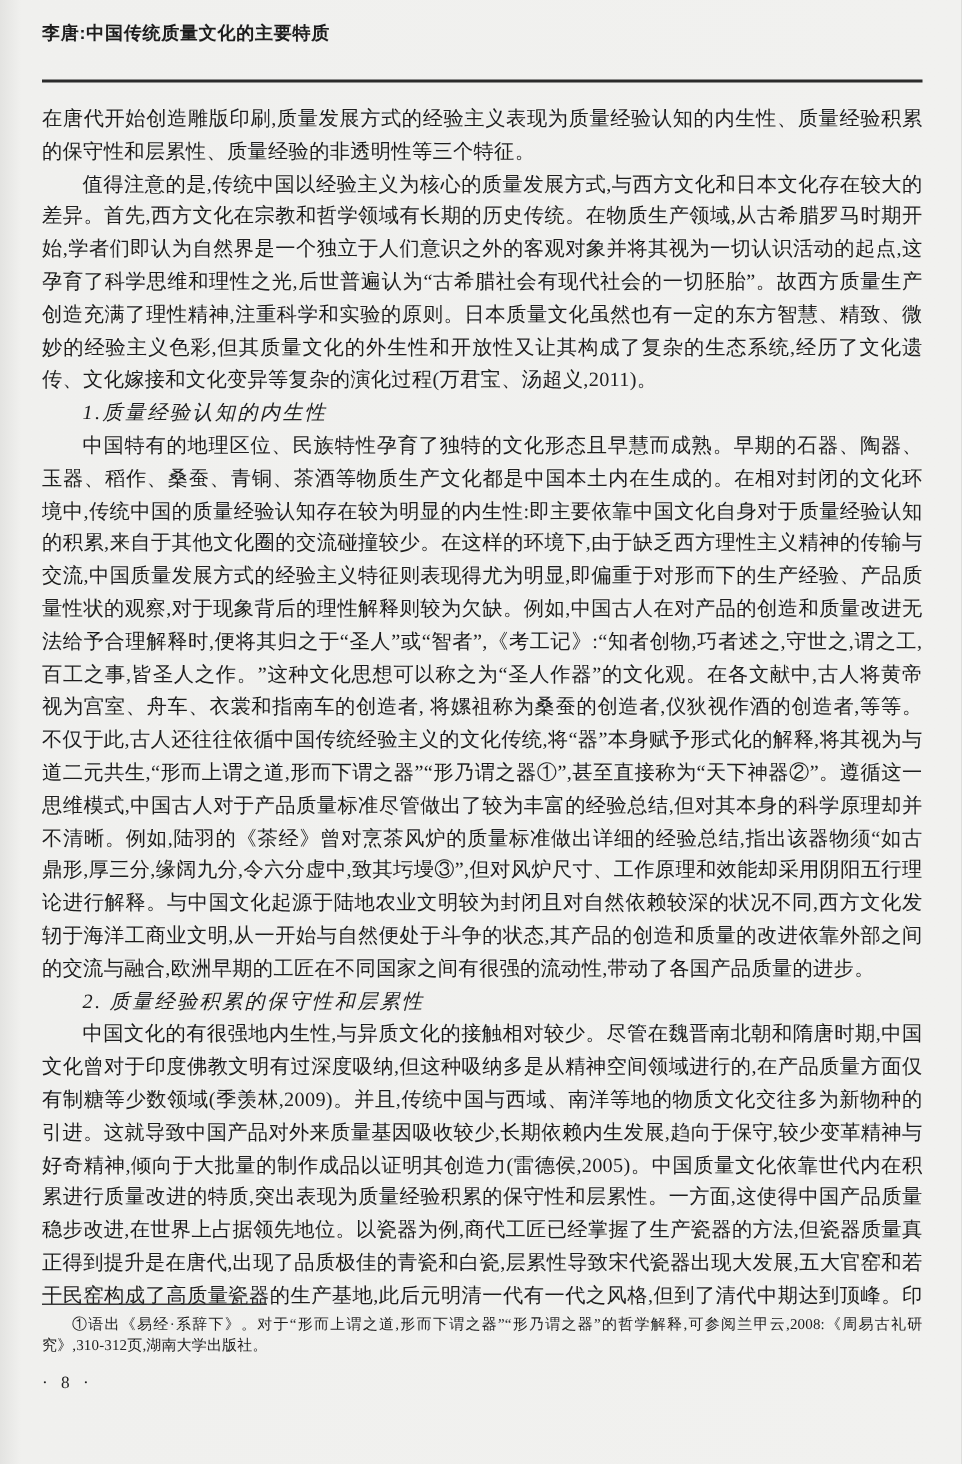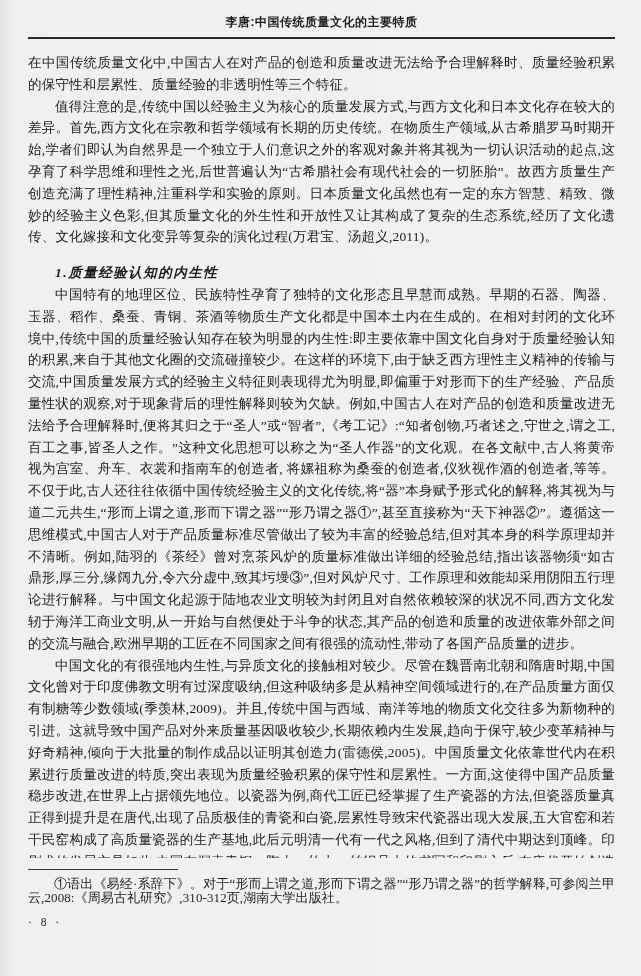--- a/index.html
+++ b/index.html
@@ -18,83 +18,82 @@
     position: absolute;
     left: 28px;
     right: 26px;
     top: 14px;
   }
   .running-head {
     font-family: "Liberation Sans", "DejaVu Sans", sans-serif;
     font-weight: bold;
     font-size: 12px;
     letter-spacing: 0.5px;
-    padding-bottom: 6px;
+    padding-bottom: 22px;
     border-bottom: 2px solid #2b2b2b;
-    text-align: center;
   }
   .body-text {
     margin-top: 13px;
     height: 806px;
     overflow: hidden;
   }
   .para {
     font-size: 13.5px;
     line-height: 21.8px;
     text-align: justify;
     text-indent: 2em;
     letter-spacing: 0.2px;
   }
   .para.no-indent { text-indent: 0; }
   .section-heading {
     font-size: 13.5px;
     line-height: 21.8px;
-    font-weight: bold;
+    font-weight: normal;
     font-style: italic;
     text-indent: 2em;
     letter-spacing: 1.5px;
-    margin-top: 14px;
   }
   .footer-area {
     position: absolute;
     left: 28px;
     right: 26px;
     top: 869px;
   }
   .footnote-rule {
     width: 150px;
     border-top: 1.5px solid #3a3a3a;
     margin-bottom: 7px;
   }
   .footnote {
-    font-size: 13px;
+    font-size: 10px;
     line-height: 14.3px;
     text-align: justify;
     text-indent: 2em;
     letter-spacing: 0.1px;
   }
   .page-number {
     margin-top: 10px;
     font-size: 11.5px;
     letter-spacing: 3px;
   }
 </style>
 </head>
 <body>
 
 <div class="page">
   <div class="inner">
 
     <div class="running-head">李唐:中国传统质量文化的主要特质</div>
 
     <div class="body-text">
-      <p class="para no-indent">在中国传统质量文化中,中国古人在对产品的创造和质量改进无法给予合理解释时、质量经验积累的保守性和层累性、质量经验的非透明性等三个特征。</p>
+      <p class="para no-indent">在唐代开始创造雕版印刷,质量发展方式的经验主义表现为质量经验认知的内生性、质量经验积累的保守性和层累性、质量经验的非透明性等三个特征。</p>
       <p class="para">值得注意的是,传统中国以经验主义为核心的质量发展方式,与西方文化和日本文化存在较大的差异。首先,西方文化在宗教和哲学领域有长期的历史传统。在物质生产领域,从古希腊罗马时期开始,学者们即认为自然界是一个独立于人们意识之外的客观对象并将其视为一切认识活动的起点,这孕育了科学思维和理性之光,后世普遍认为“古希腊社会有现代社会的一切胚胎”。故西方质量生产创造充满了理性精神,注重科学和实验的原则。日本质量文化虽然也有一定的东方智慧、精致、微妙的经验主义色彩,但其质量文化的外生性和开放性又让其构成了复杂的生态系统,经历了文化遗传、文化嫁接和文化变异等复杂的演化过程(万君宝、汤超义,2011)。</p>
       <h3 class="section-heading">1.质量经验认知的内生性</h3>
       <p class="para">中国特有的地理区位、民族特性孕育了独特的文化形态且早慧而成熟。早期的石器、陶器、玉器、稻作、桑蚕、青铜、茶酒等物质生产文化都是中国本土内在生成的。在相对封闭的文化环境中,传统中国的质量经验认知存在较为明显的内生性:即主要依靠中国文化自身对于质量经验认知的积累,来自于其他文化圈的交流碰撞较少。在这样的环境下,由于缺乏西方理性主义精神的传输与交流,中国质量发展方式的经验主义特征则表现得尤为明显,即偏重于对形而下的生产经验、产品质量性状的观察,对于现象背后的理性解释则较为欠缺。例如,中国古人在对产品的创造和质量改进无法给予合理解释时,便将其归之于“圣人”或“智者”,《考工记》:“知者创物,巧者述之,守世之,谓之工,百工之事,皆圣人之作。”这种文化思想可以称之为“圣人作器”的文化观。在各文献中,古人将黄帝视为宫室、舟车、衣裳和指南车的创造者, 将嫘祖称为桑蚕的创造者,仪狄视作酒的创造者,等等。不仅于此,古人还往往依循中国传统经验主义的文化传统,将“器”本身赋予形式化的解释,将其视为与道二元共生,“形而上谓之道,形而下谓之器”“形乃谓之器①”,甚至直接称为“天下神器②”。遵循这一思维模式,中国古人对于产品质量标准尽管做出了较为丰富的经验总结,但对其本身的科学原理却并不清晰。例如,陆羽的《茶经》曾对烹茶风炉的质量标准做出详细的经验总结,指出该器物须“如古鼎形,厚三分,缘阔九分,令六分虚中,致其圬墁③”,但对风炉尺寸、工作原理和效能却采用阴阳五行理论进行解释。与中国文化起源于陆地农业文明较为封闭且对自然依赖较深的状况不同,西方文化发轫于海洋工商业文明,从一开始与自然便处于斗争的状态,其产品的创造和质量的改进依靠外部之间的交流与融合,欧洲早期的工匠在不同国家之间有很强的流动性,带动了各国产品质量的进步。</p>
+      <h3 class="section-heading">2. 质量经验积累的保守性和层累性</h3>
       <p class="para">中国文化的有很强地内生性,与异质文化的接触相对较少。尽管在魏晋南北朝和隋唐时期,中国文化曾对于印度佛教文明有过深度吸纳,但这种吸纳多是从精神空间领域进行的,在产品质量方面仅有制糖等少数领域(季羡林,2009)。并且,传统中国与西域、南洋等地的物质文化交往多为新物种的引进。这就导致中国产品对外来质量基因吸收较少,长期依赖内生发展,趋向于保守,较少变革精神与好奇精神,倾向于大批量的制作成品以证明其创造力(雷德侯,2005)。中国质量文化依靠世代内在积累进行质量改进的特质,突出表现为质量经验积累的保守性和层累性。一方面,这使得中国产品质量稳步改进,在世界上占据领先地位。以瓷器为例,商代工匠已经掌握了生产瓷器的方法,但瓷器质量真正得到提升是在唐代,出现了品质极佳的青瓷和白瓷,层累性导致宋代瓷器出现大发展,五大官窑和若干民窑构成了高质量瓷器的生产基地,此后元明清一代有一代之风格,但到了清代中期达到顶峰。印刷术的发展亦是如此,中国在探索青铜、陶土、竹木、丝织品上的书写和印刷之后,在唐代开始创造雕版印刷、宋代创造活字印刷,书籍印刷质量大大提升,进而提升了民众的教育质量。瓷器和印刷品的质量中国长期在世界</p>
     </div>
 
   </div>
 
   <div class="footer-area">
     <div class="footnote-rule"></div>
     <div class="footnotes">
       <p class="footnote">①语出《易经·系辞下》。对于“形而上谓之道,形而下谓之器”“形乃谓之器”的哲学解释,可参阅兰甲云,2008:《周易古礼研究》,310-312页,湖南大学出版社。</p>
     </div>

